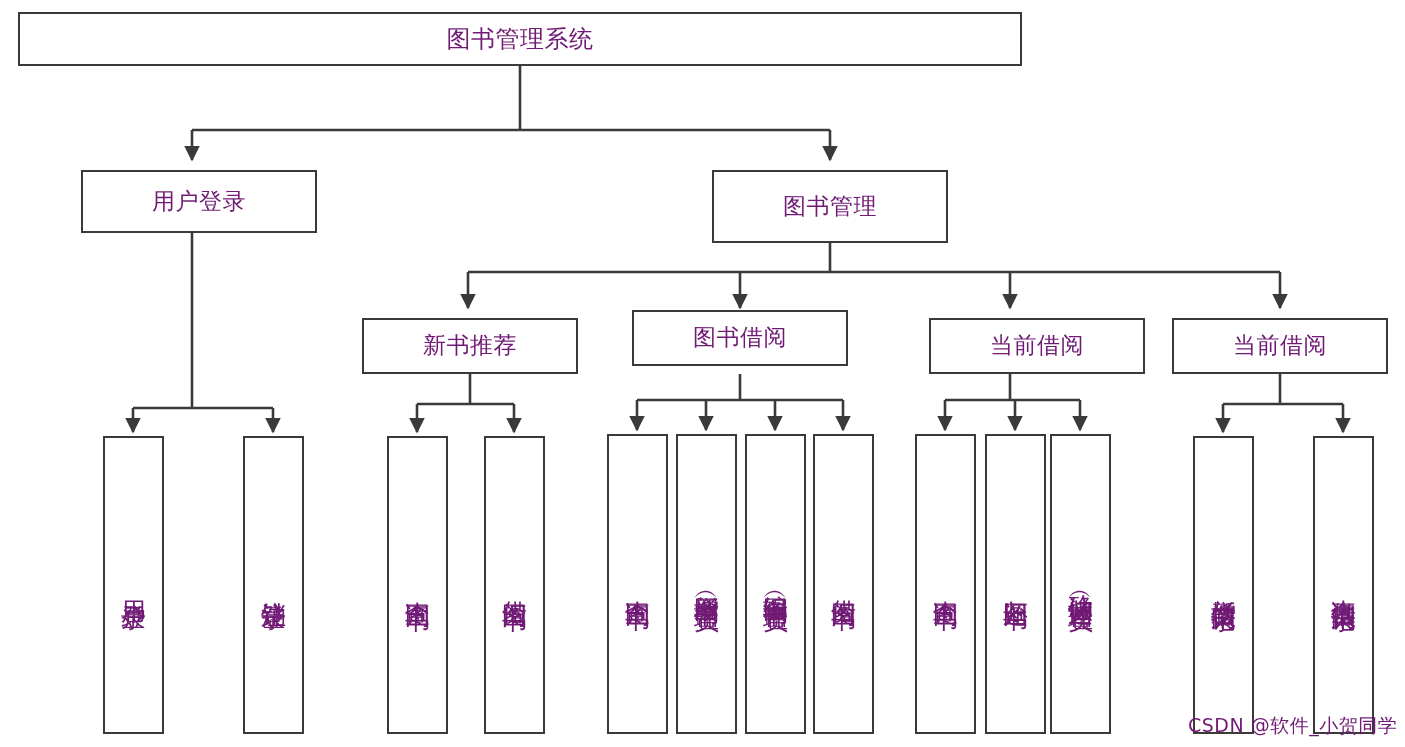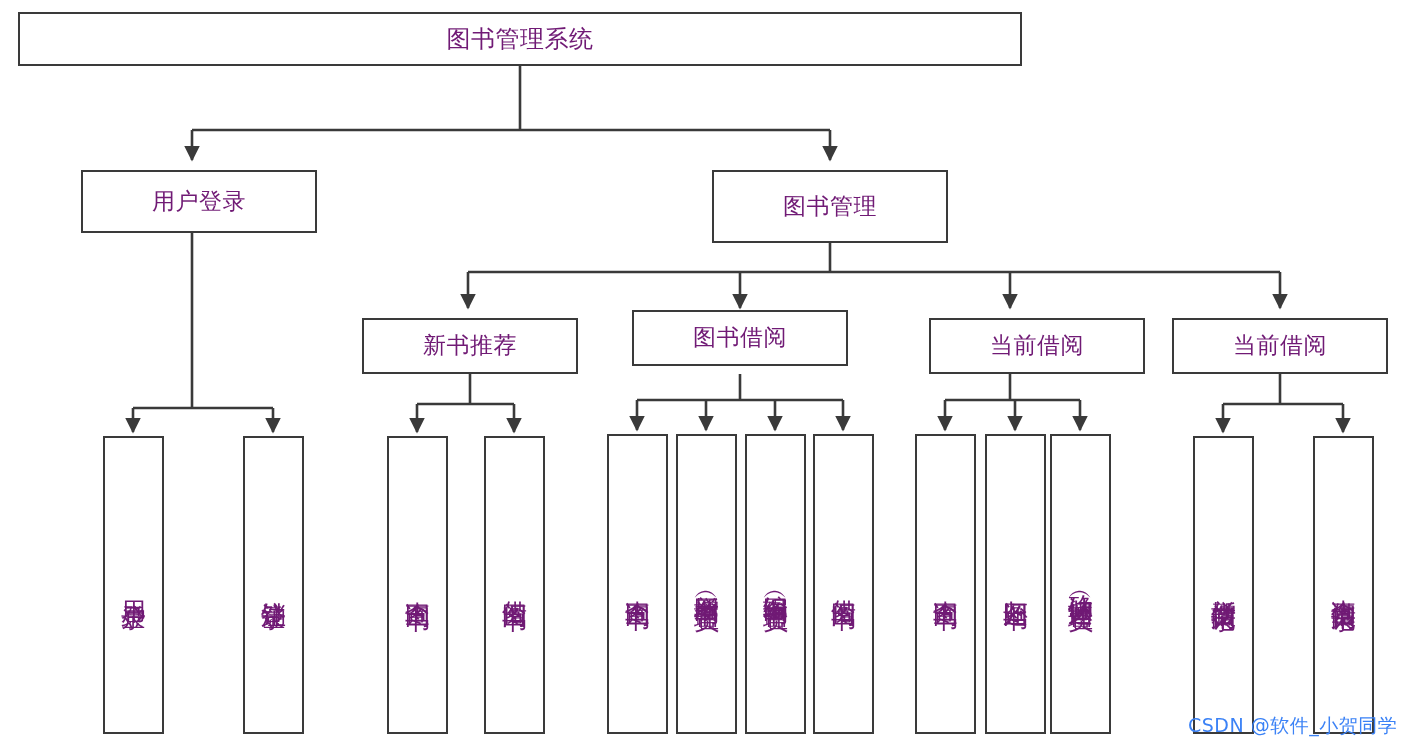--- a/index.html
+++ b/index.html
@@ -51,21 +51,21 @@
   .node.vert .lbl {
     writing-mode: vertical-rl;
     text-orientation: upright;
     font-size: 25px;
     line-height: 1.0;
     letter-spacing: 2px;
     white-space: nowrap;
   }
   .watermark {
     position: absolute;
-    color: #3b82f6;
+    color: #701a75;
     font-size: 19px;
     white-space: nowrap;
     letter-spacing: 0.5px;
   }
 </style>
 </head>
 <body>
 
 <div id="canvas">
 

